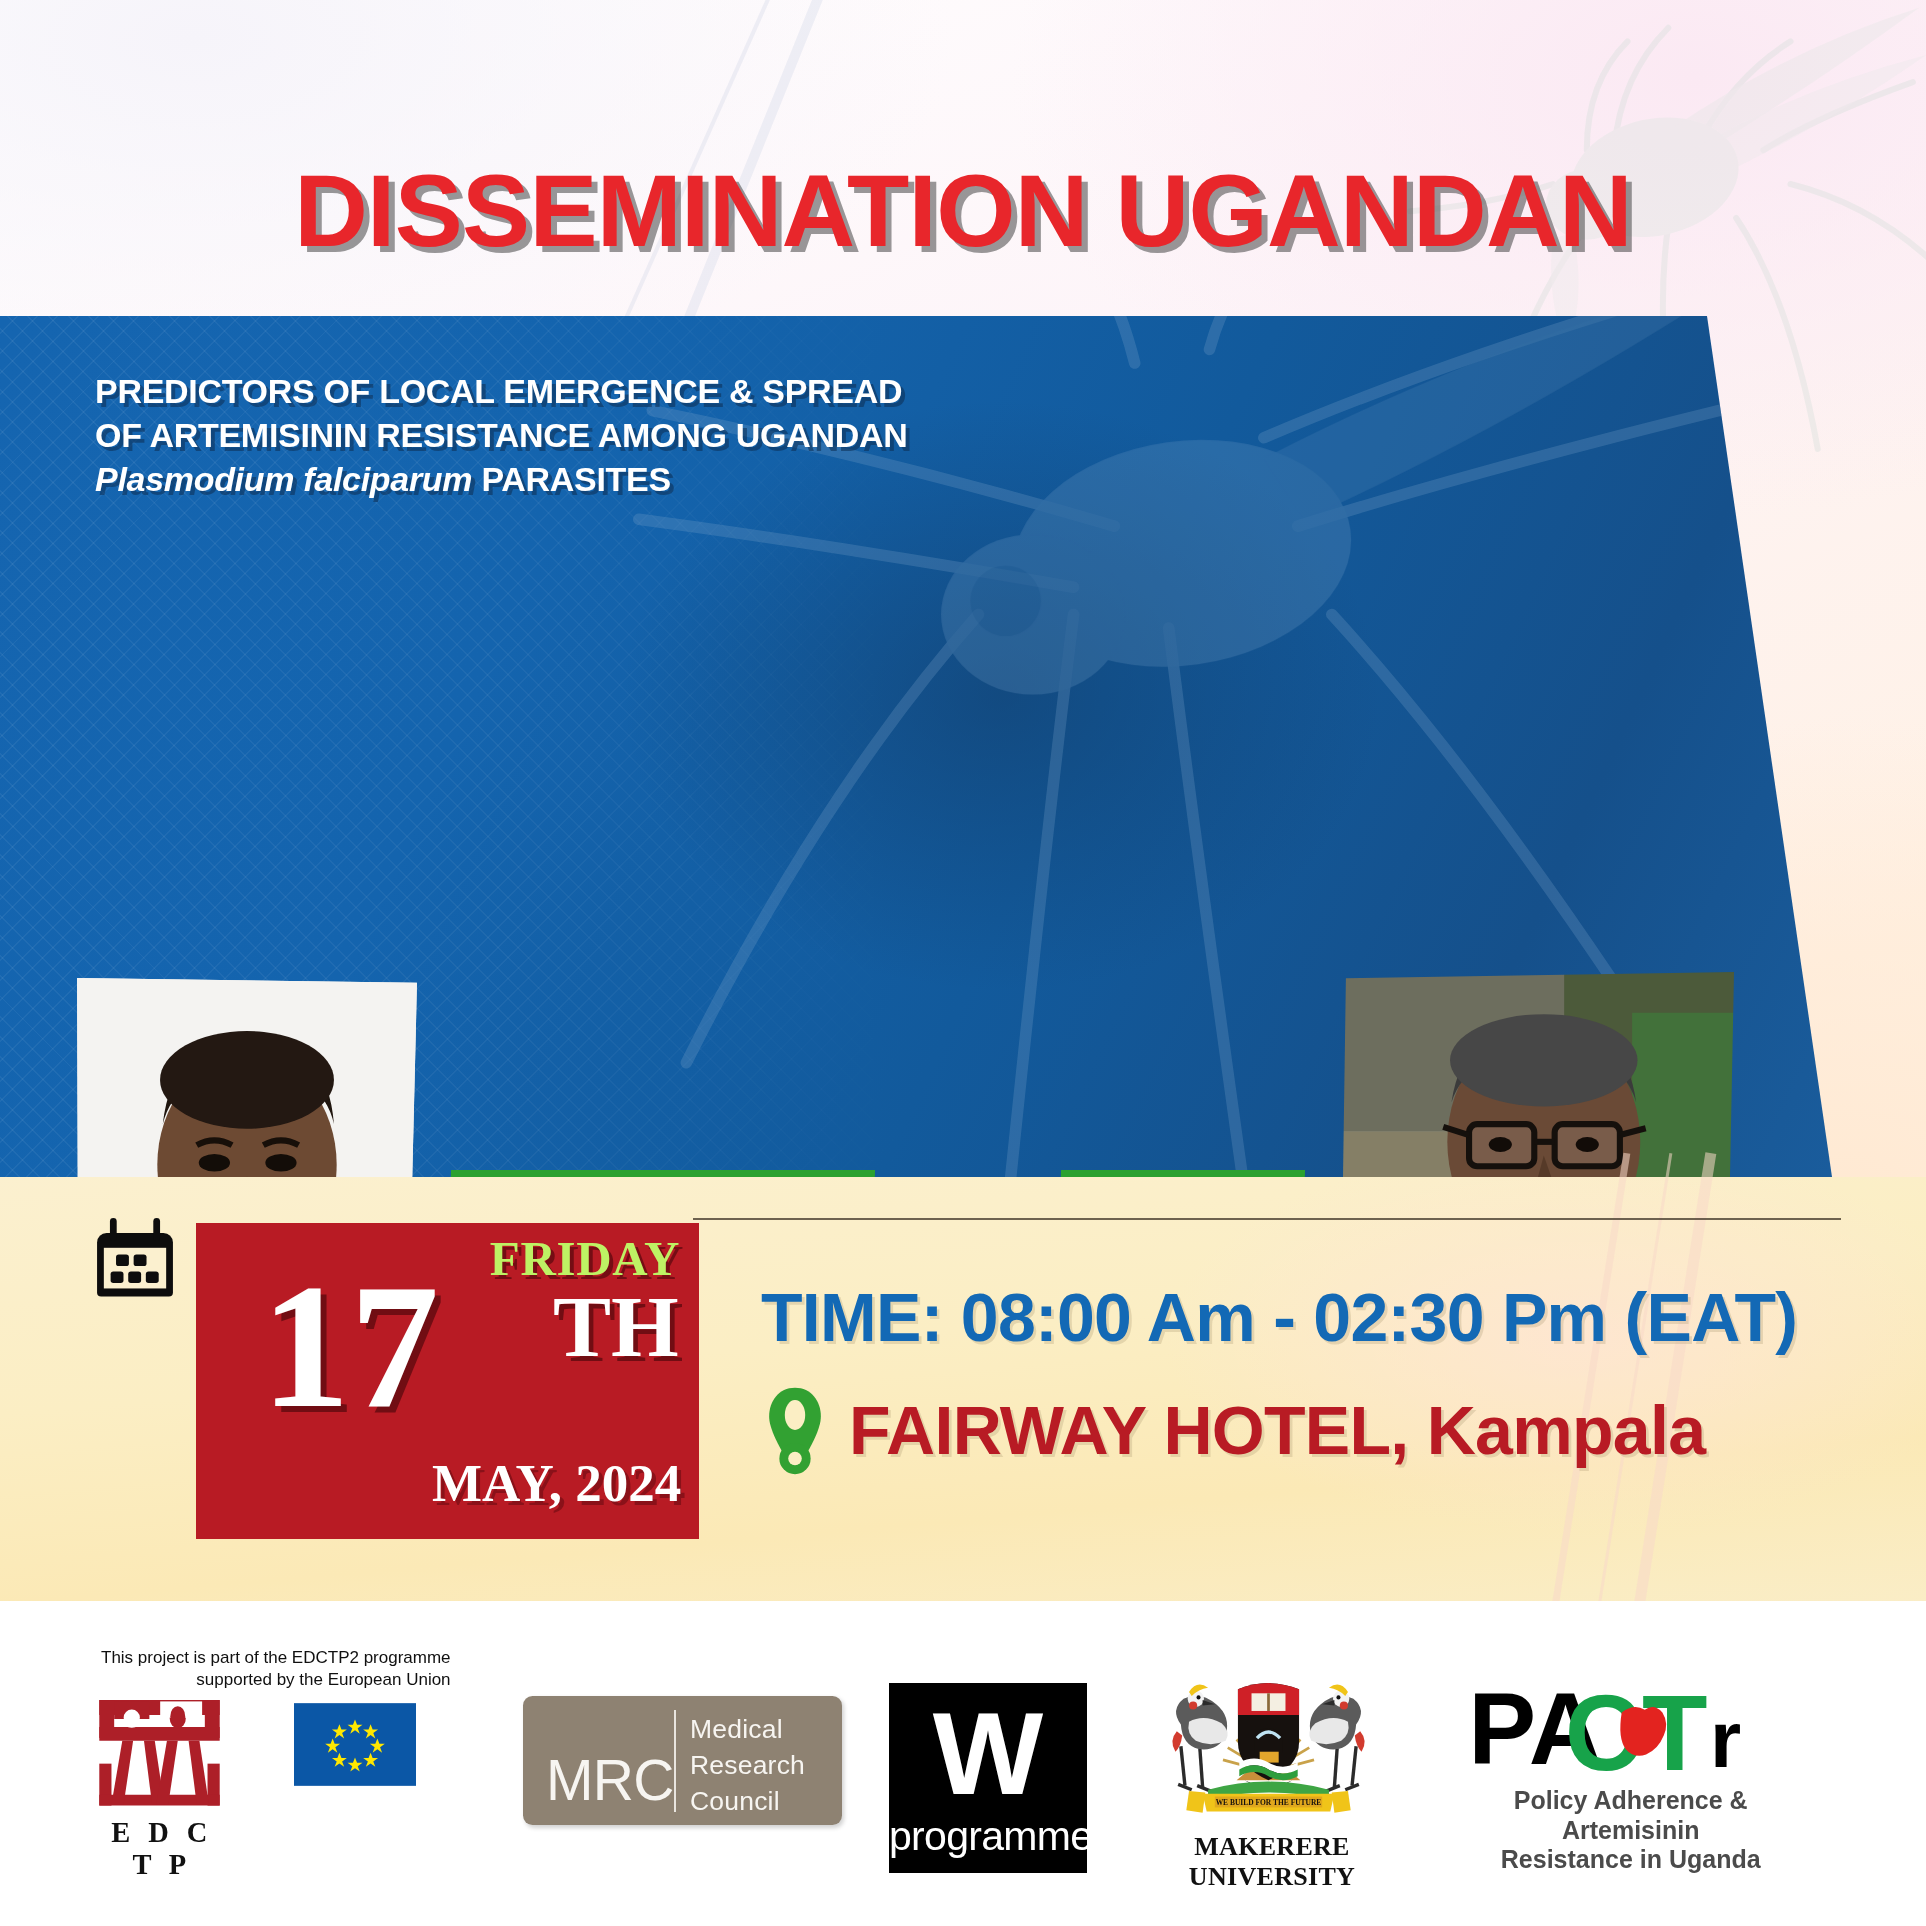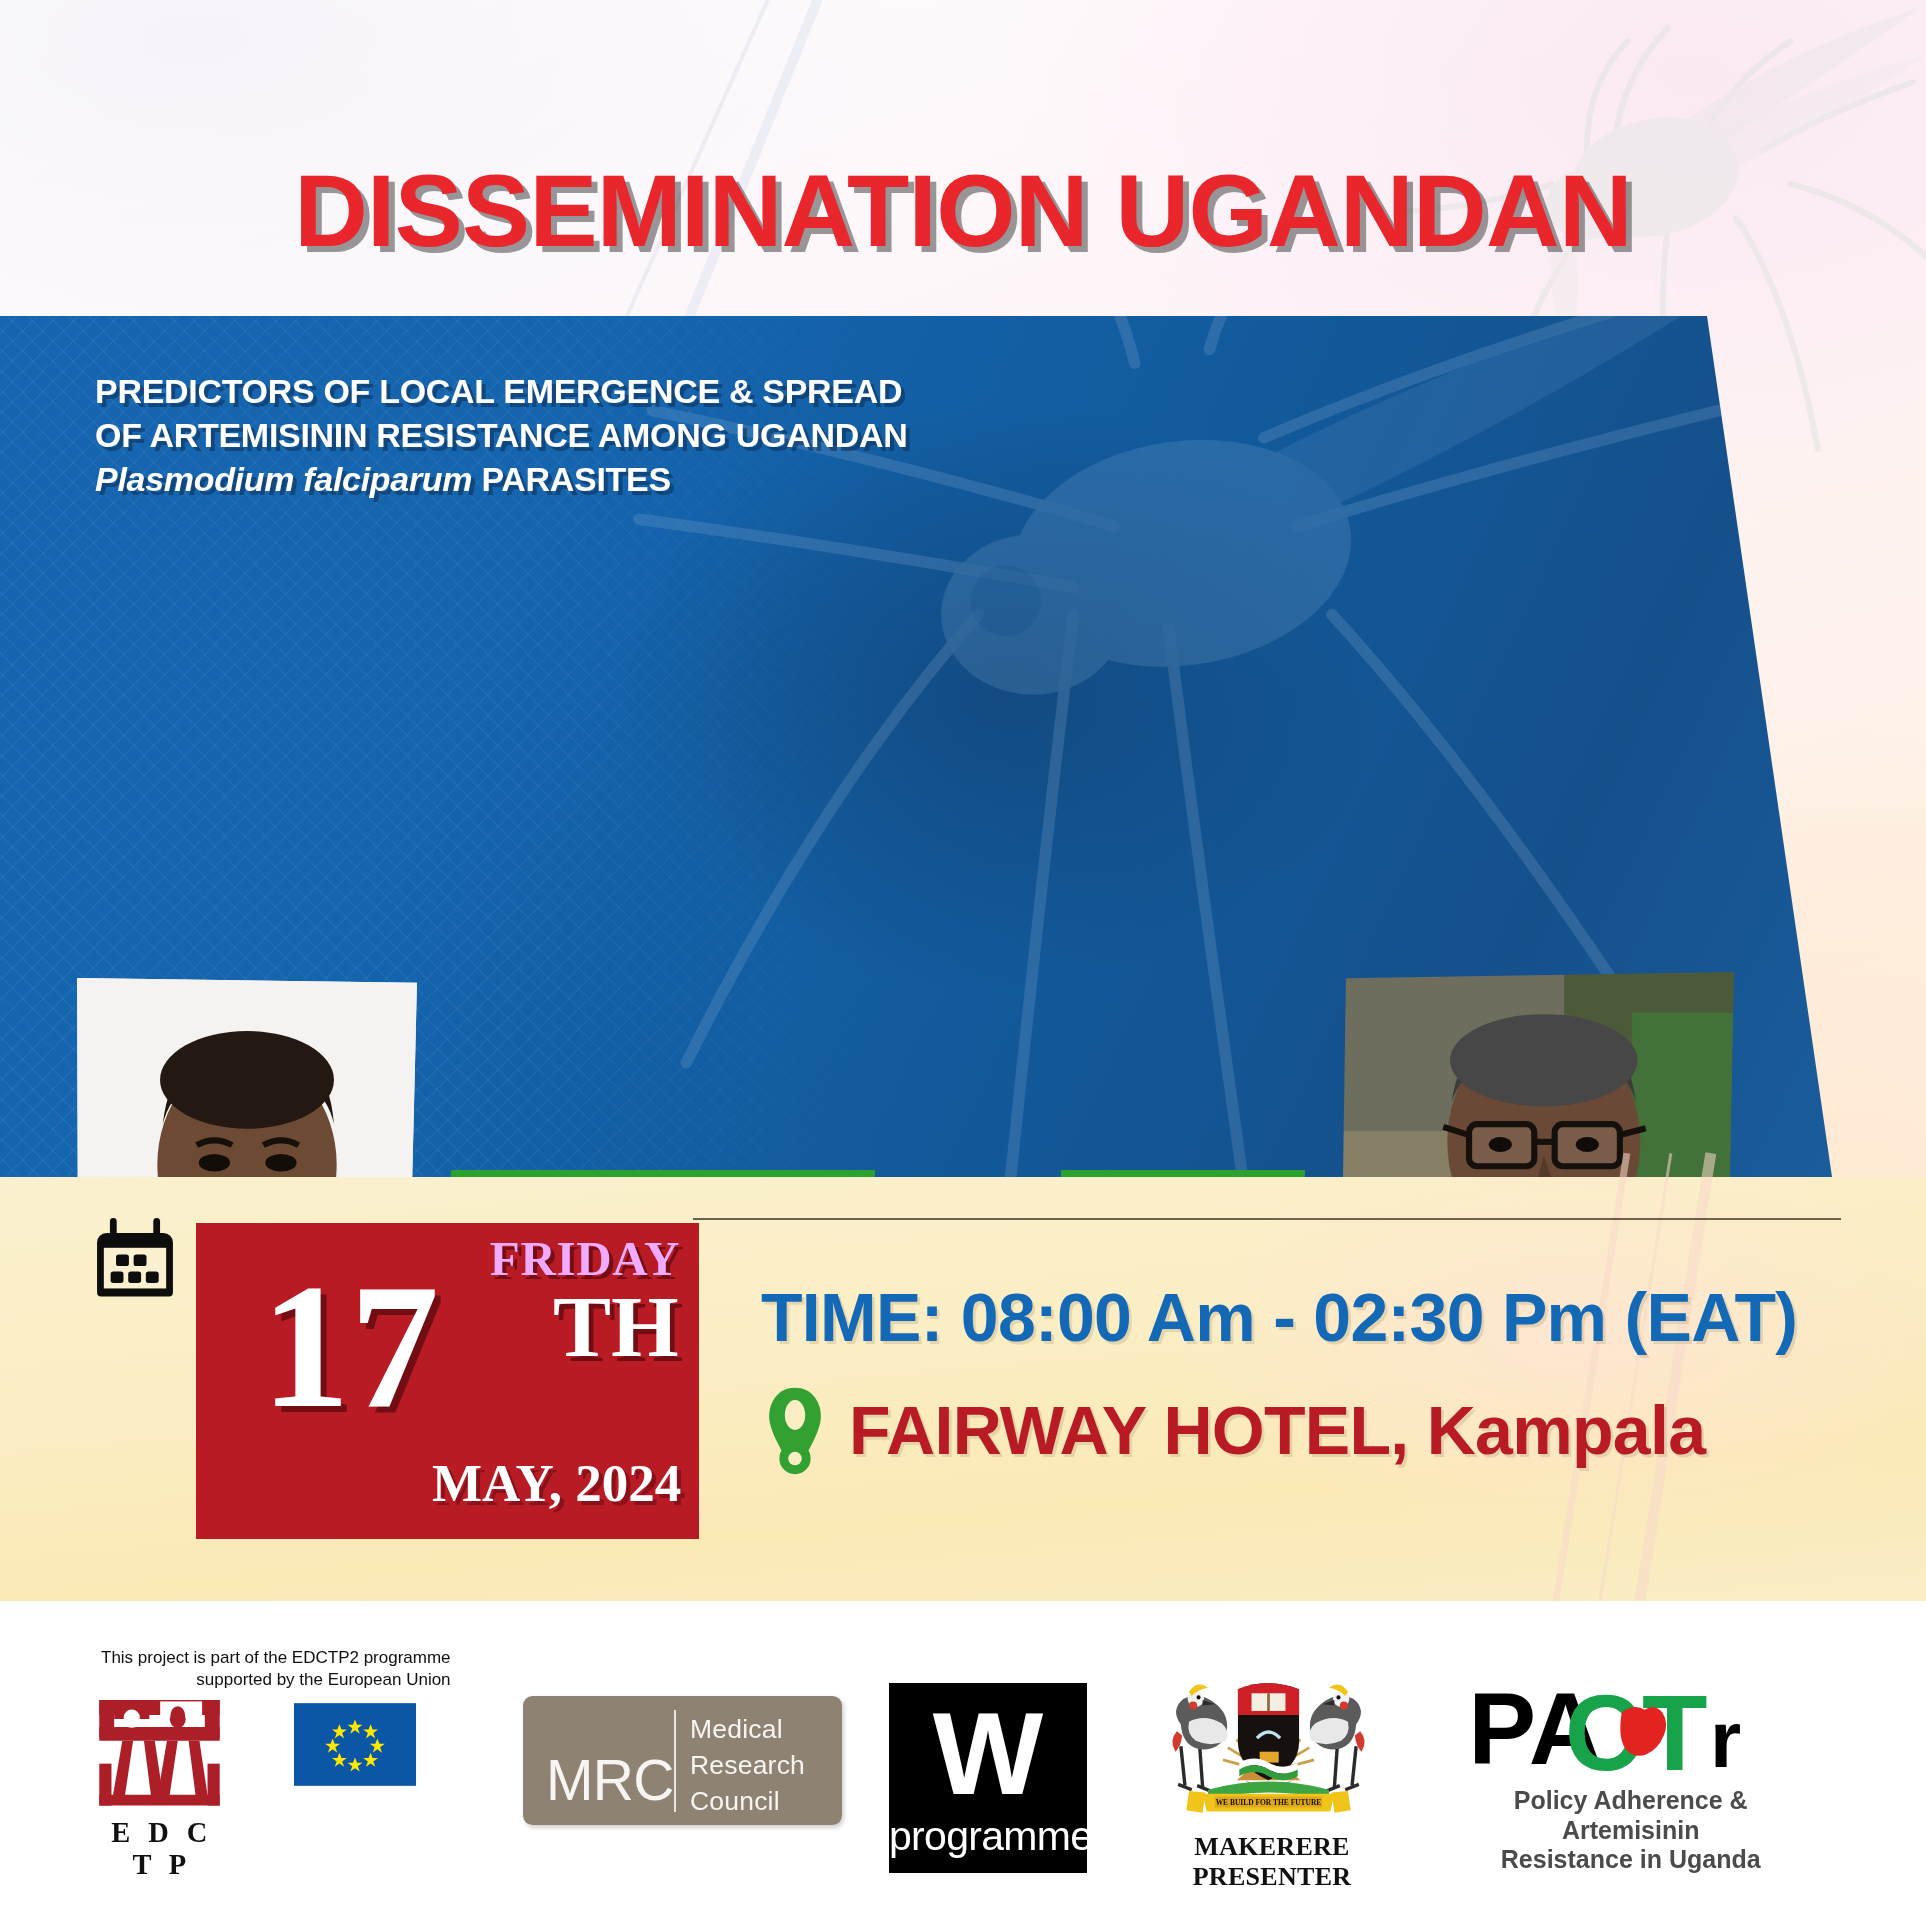--- a/index.html
+++ b/index.html
@@ -129,21 +129,21 @@
   
   #cal-icon{ position:absolute; left:90px; top:1218px; width:90px; height:84px; }
 
   
   #datebox{
     position:absolute; left:196px; top:1223px; width:503px; height:316px;
     background:#b81b24;
   }
   #dow{
     position:absolute; right:19px; top:11px;
-    color:#f0abfc; font-weight:bold; font-size:49px; line-height:1;
+    color:#bef264; font-weight:bold; font-size:49px; line-height:1;
     letter-spacing:0.7px;
     font-family:"Liberation Serif", serif;
     text-shadow:4.1px 4.1px 0 rgba(100,10,16,.8);
   }
   #daynum{
     position:absolute; left:65px; top:34px;
     color:#ffffff; font-weight:bold; font-size:178px; line-height:1;
     font-family:"Liberation Serif", serif;
     text-shadow:6.1px 6.1px 0 rgba(100,10,16,.85);
   }
@@ -512,21 +512,21 @@
       </g>
       <path d="M120 152 Q155 176 190 152 Q155 170 120 152 Z" fill="#16110e"></path>
 
       <path d="M66 166 Q155 142 244 166 L244 180 Q155 160 66 180 Z" fill="#3ea544"></path>
       <path d="M58 172 L252 172 L246 198 L64 198 Z" fill="#f0c419"></path>
       <rect x="76" y="176" width="158" height="16" fill="#e0a81d"></rect>
       <text x="155" y="189" text-anchor="middle" font-family="Liberation Serif, serif" font-size="11" font-weight="bold" fill="#16110e">WE BUILD FOR THE FUTURE</text>
       <path d="M38 168 L62 170 L58 200 L34 196 Z" fill="#f0c419"></path>
       <path d="M272 168 L248 170 L252 200 L276 196 Z" fill="#f0c419"></path>
     </svg>
-    <div id="mak-word">MAKERERE PRESENTER</div>
+    <div id="mak-word">MAKERERE UNIVERSITY</div>
 
     <div id="pactr-wrap">
       <svg id="pactr-mark" viewBox="0 0 470 140">
         <text x="-4" y="118" font-family="Liberation Sans, sans-serif" font-size="150" font-weight="bold" fill="#000000">PA</text>
         <text x="138" y="126" font-family="Liberation Sans, sans-serif" font-size="158" font-weight="bold" fill="#17a34a">CT</text>
         <path d="M222 42 q18 -14 34 -4 q14 -10 26 4 q10 16 2 34 q-8 20 -26 28 q-18 6 -30 -8 q-12 -16 -6 -54 z" fill="#e3231f"></path>
         <text x="352" y="122" font-family="Liberation Sans, sans-serif" font-size="118" font-weight="bold" fill="#000000">r</text>
       </svg>
       <div id="pactr-sub">Policy Adherence &amp; Artemisinin
 Resistance in Uganda</div>

